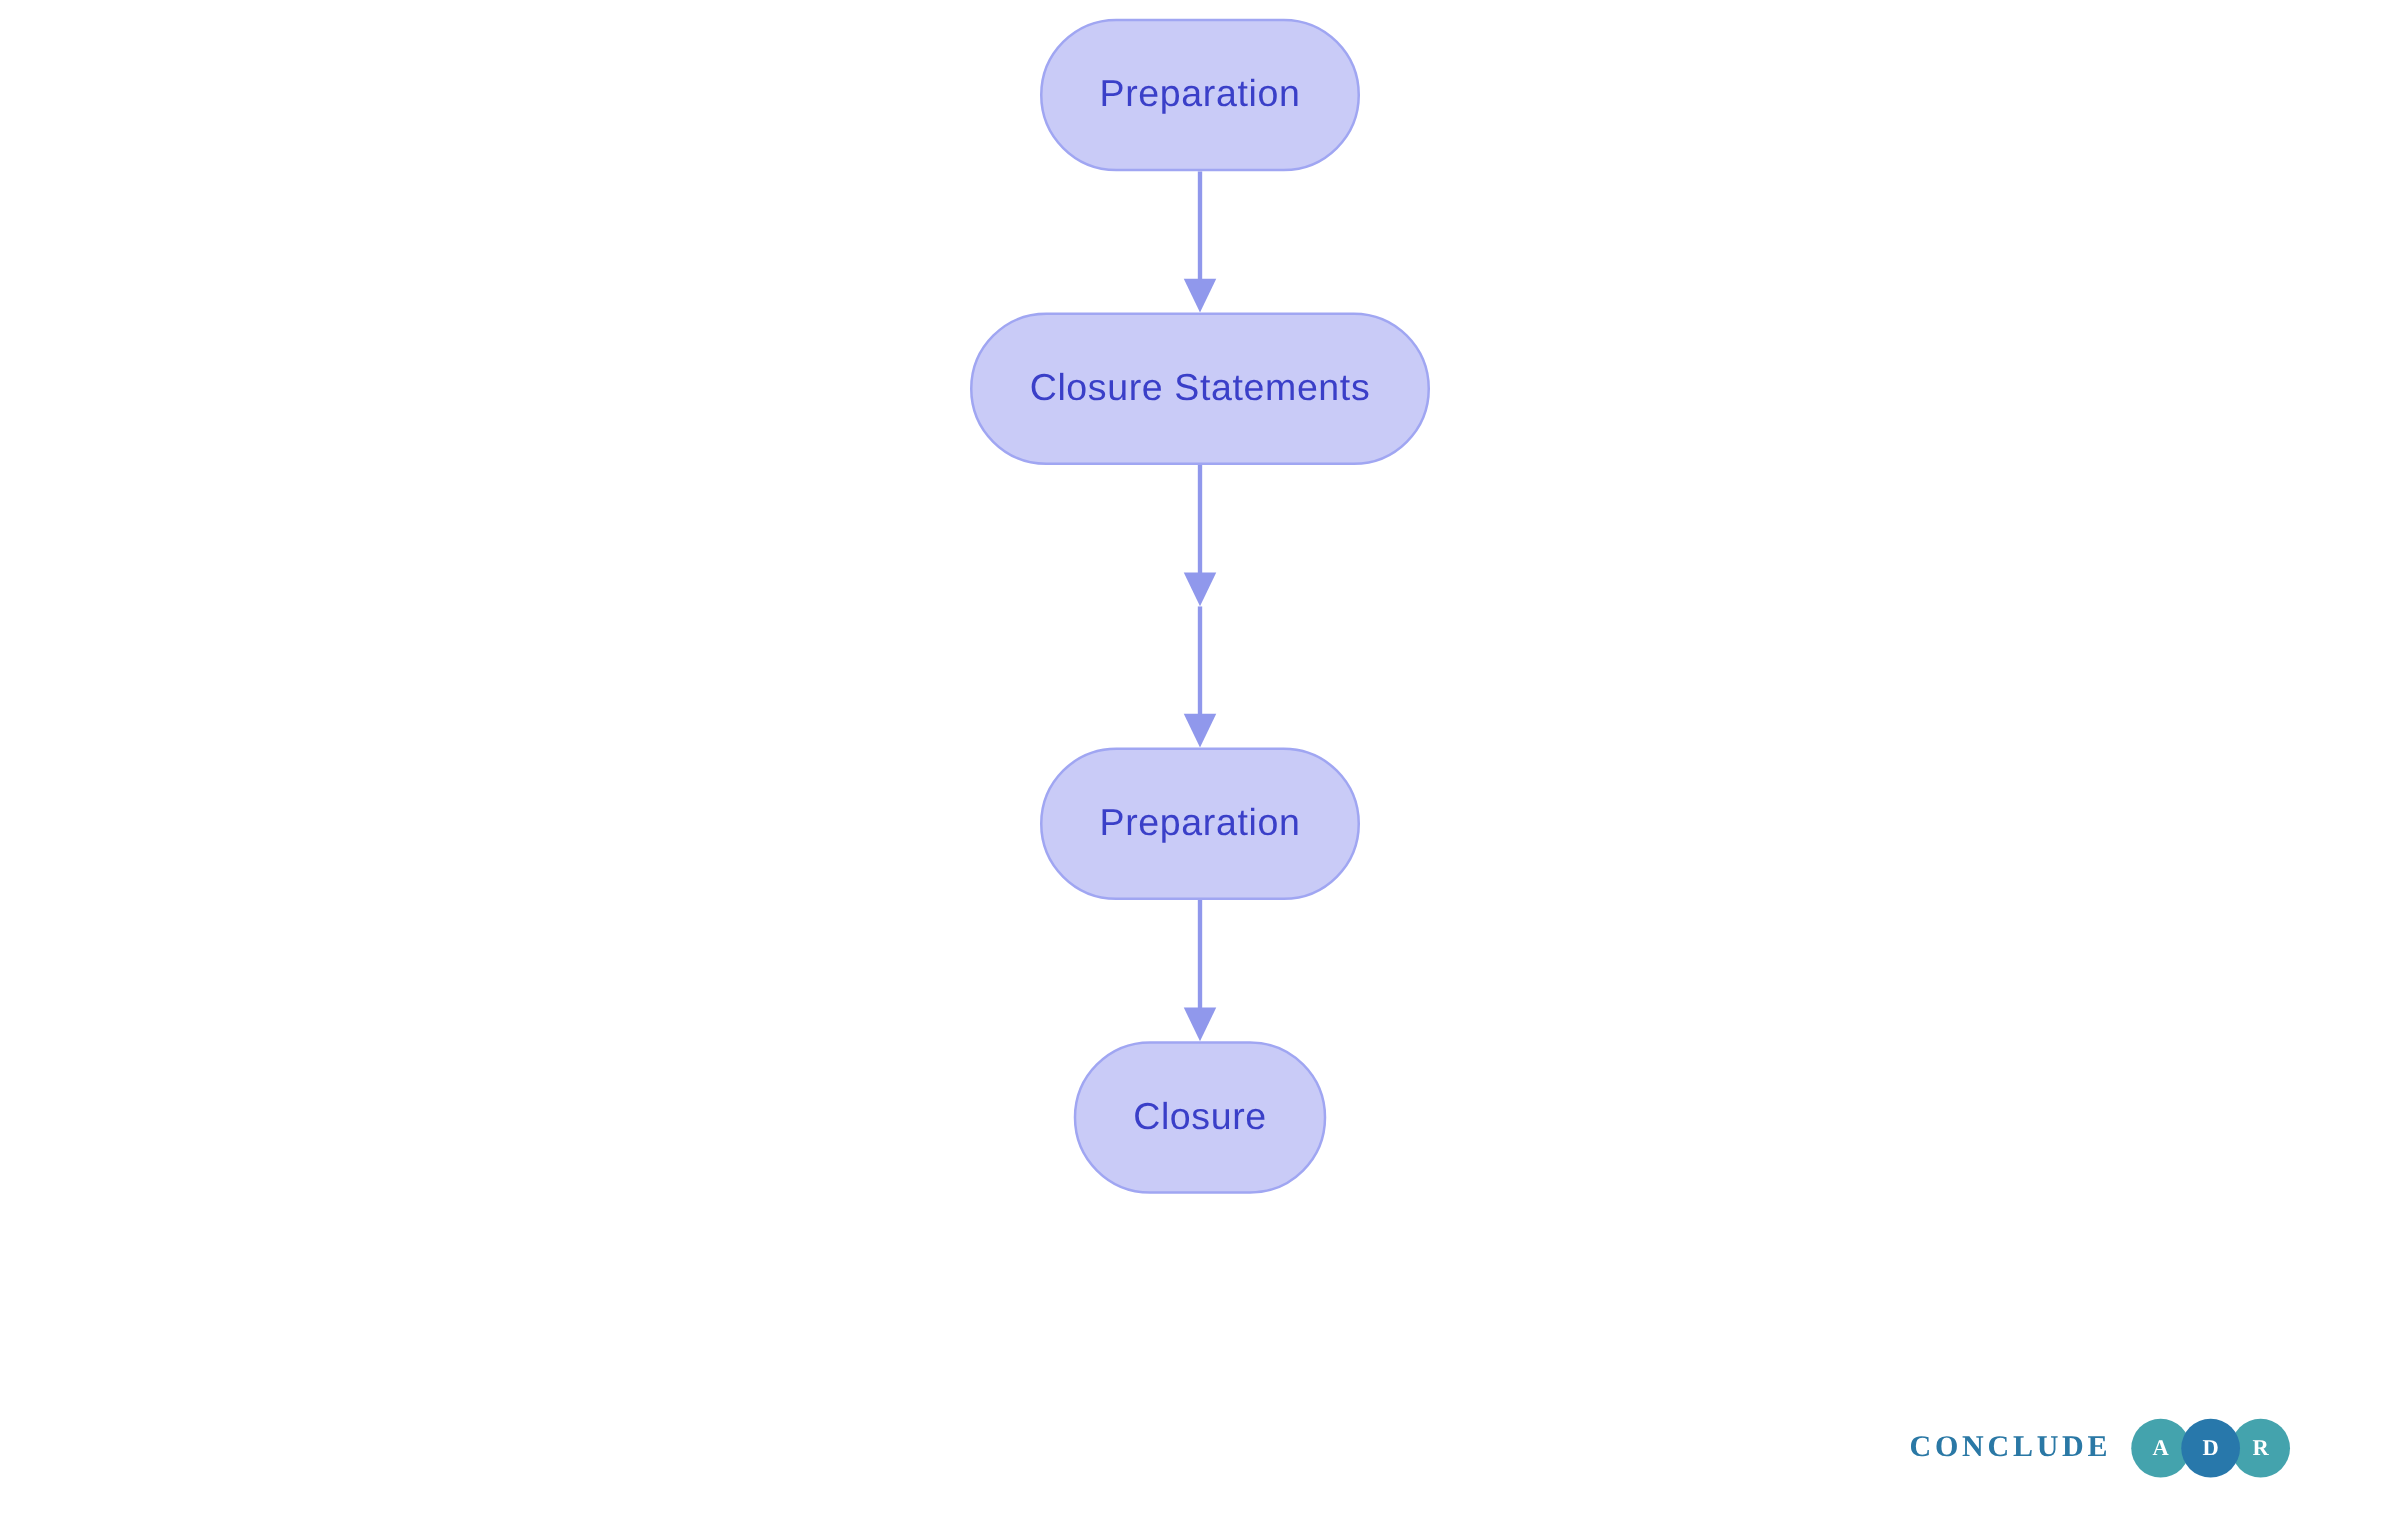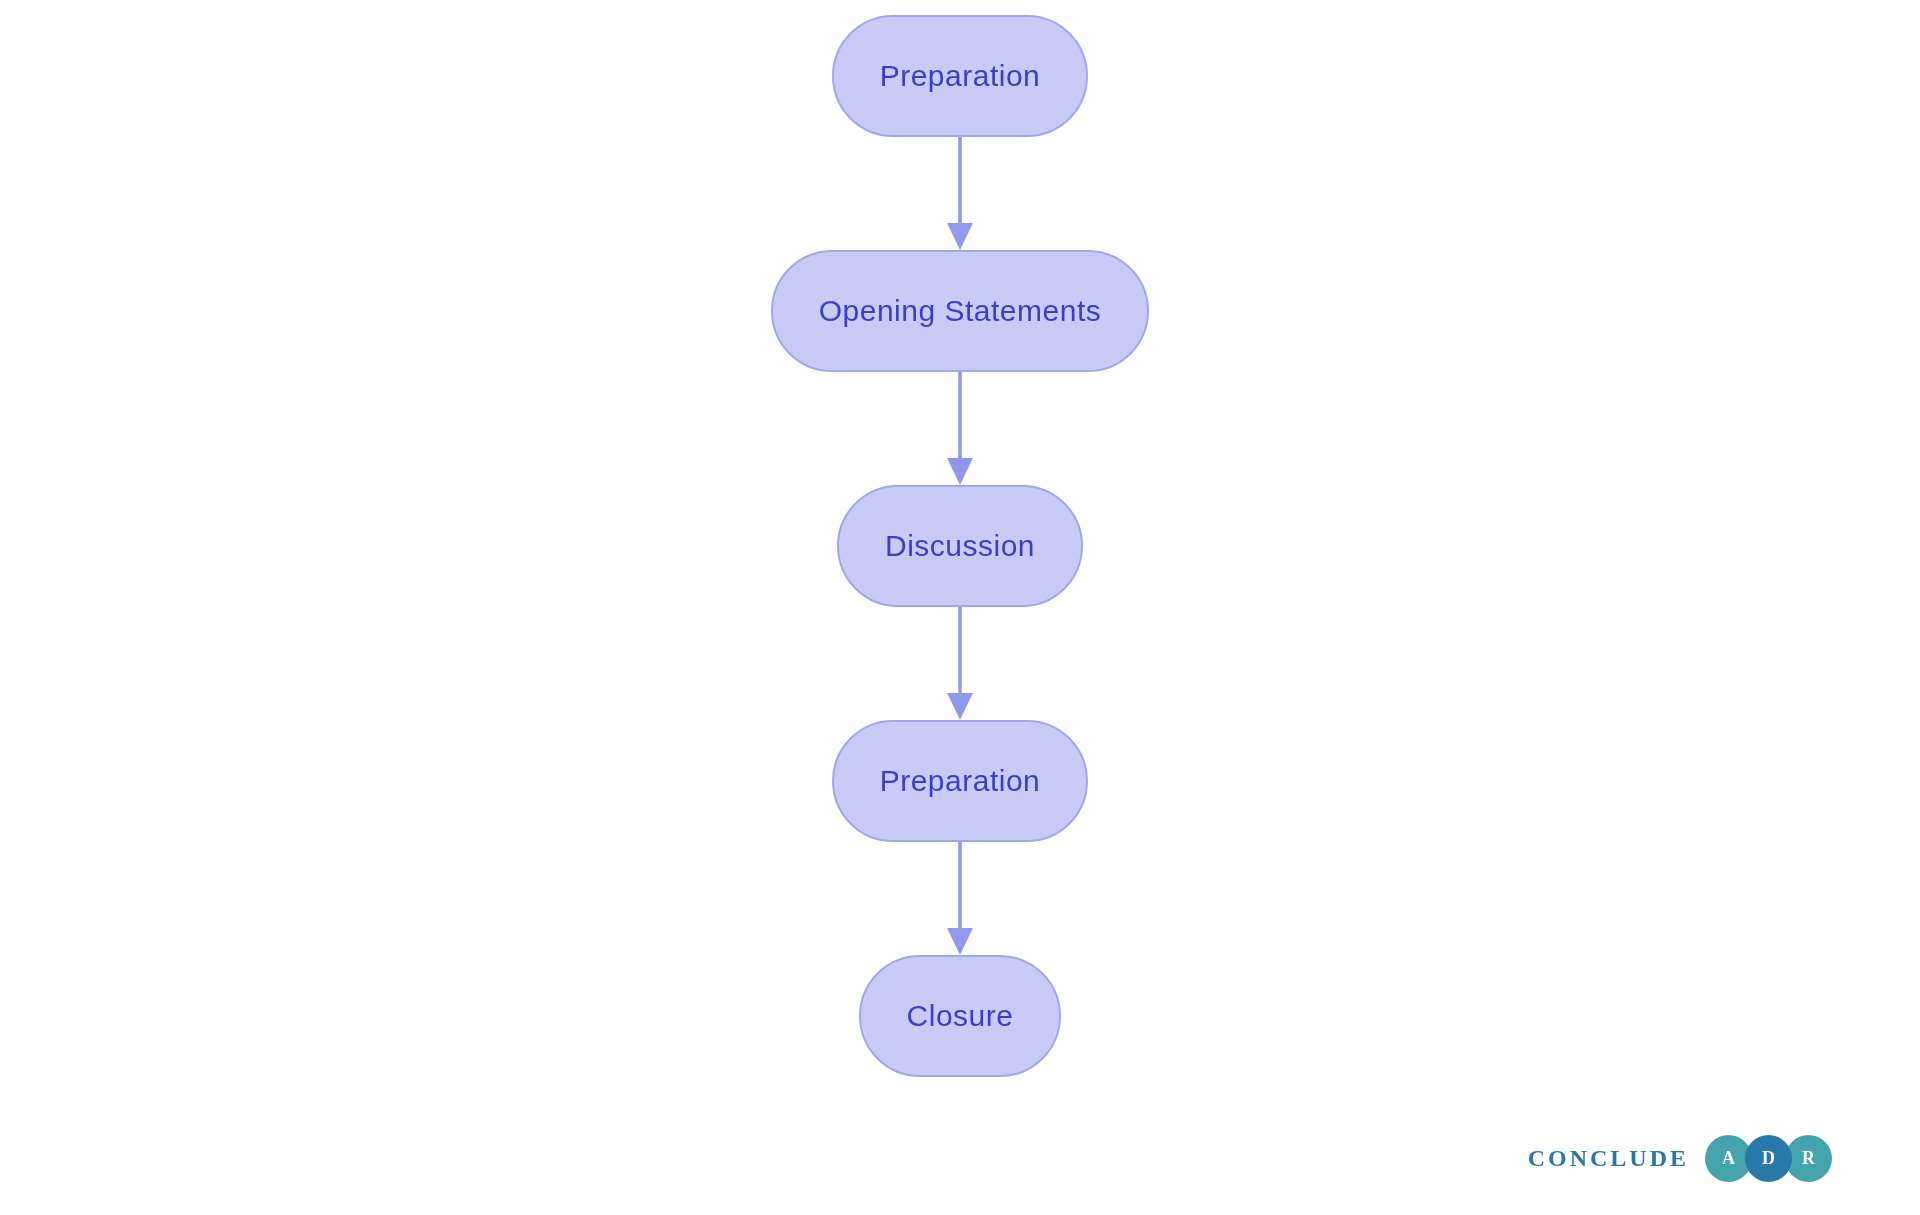--- a/index.html
+++ b/index.html
@@ -90,31 +90,28 @@
     <div class="flow-node">
       <span>Preparation</span>
     </div>
 
     <svg class="flow-arrow" width="30" height="113" viewBox="0 0 30 113">
       <line x1="15" y1="0" x2="15" y2="88" stroke="currentColor" stroke-width="3.5"></line>
       <polygon points="2,86 28,86 15,113" fill="currentColor"></polygon>
     </svg>
 
     <div class="flow-node">
-      <span>Opening Statements</span>
+      <span>Closure Statements</span>
     </div>
 
     <svg class="flow-arrow" width="30" height="113" viewBox="0 0 30 113">
       <line x1="15" y1="0" x2="15" y2="88" stroke="currentColor" stroke-width="3.5"></line>
       <polygon points="2,86 28,86 15,113" fill="currentColor"></polygon>
     </svg>
 
-    <div class="flow-node">
-      <span>Discussion</span>
-    </div>
 
     <svg class="flow-arrow" width="30" height="113" viewBox="0 0 30 113">
       <line x1="15" y1="0" x2="15" y2="88" stroke="currentColor" stroke-width="3.5"></line>
       <polygon points="2,86 28,86 15,113" fill="currentColor"></polygon>
     </svg>
 
     <div class="flow-node">
       <span>Preparation</span>
     </div>
 

